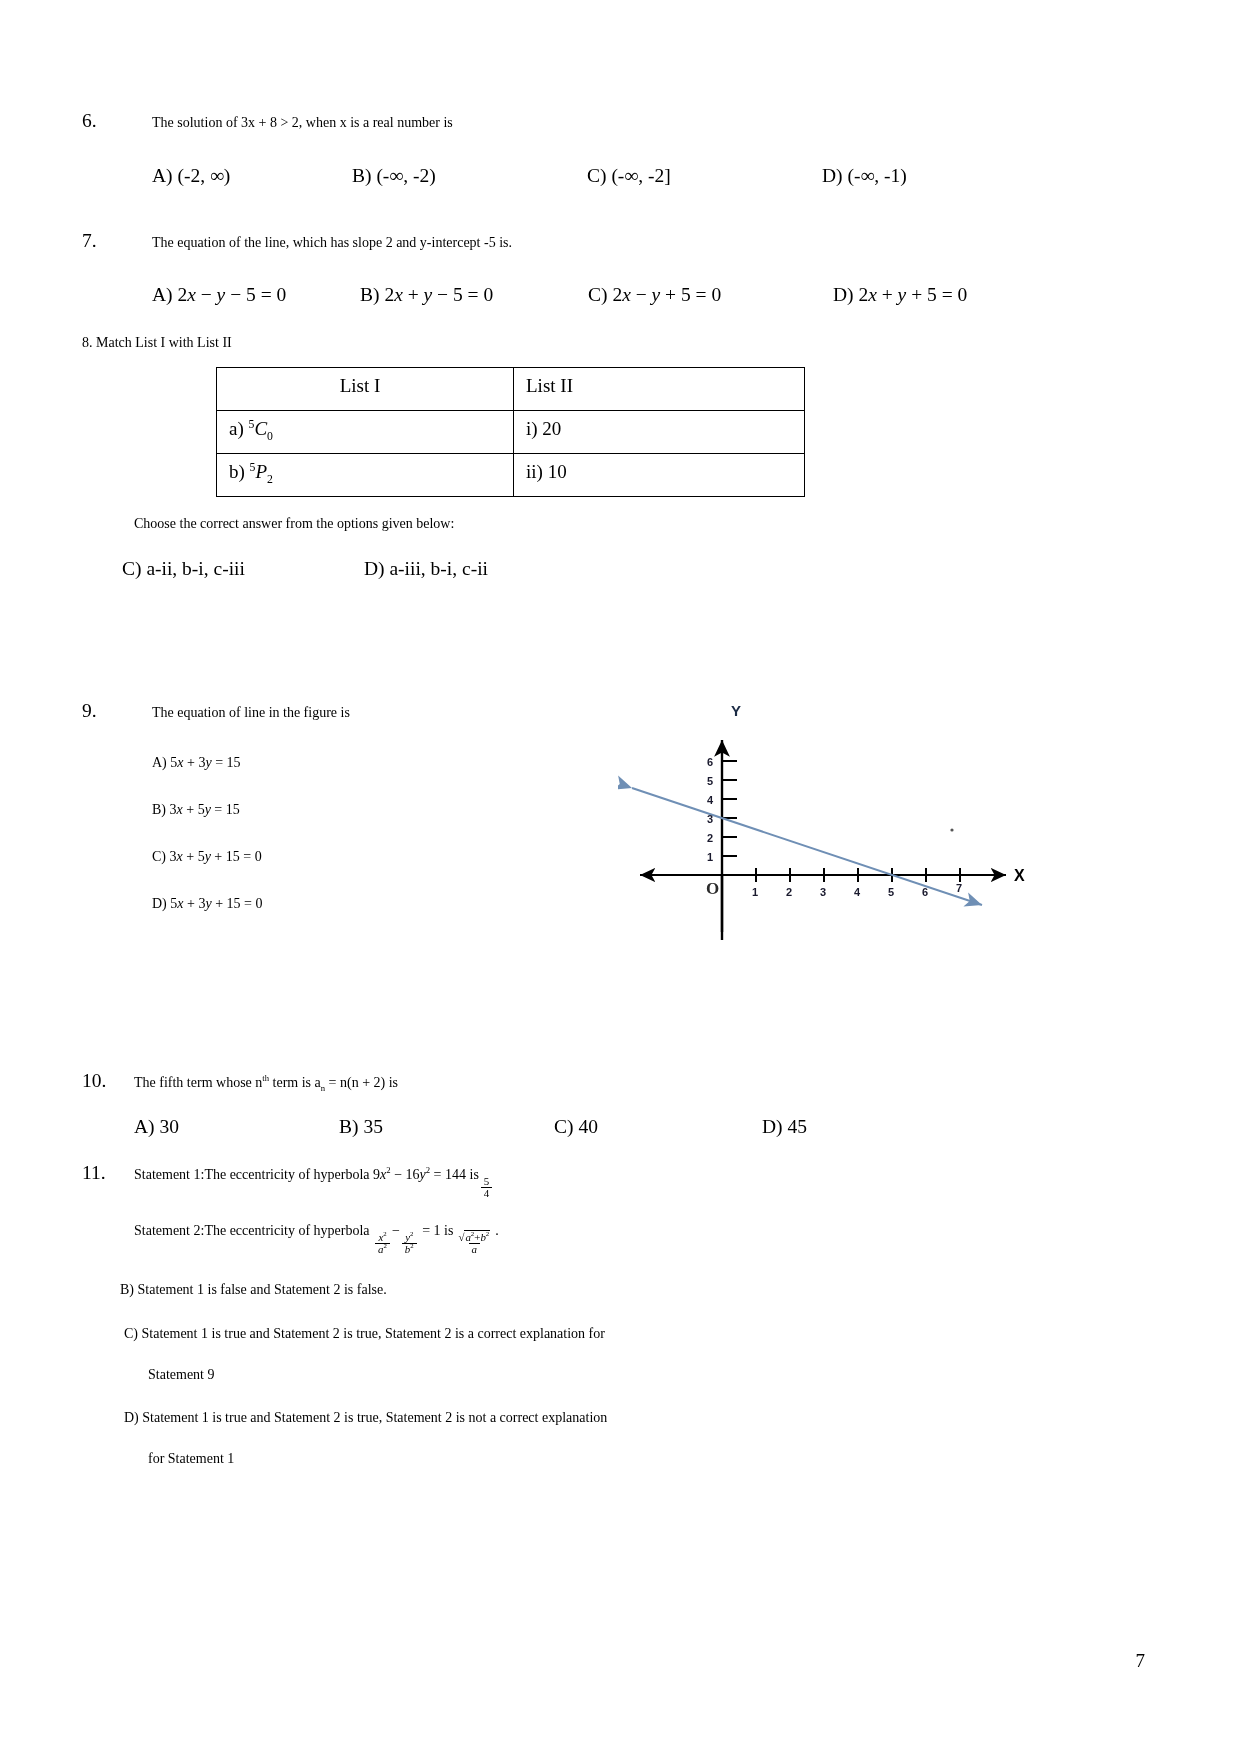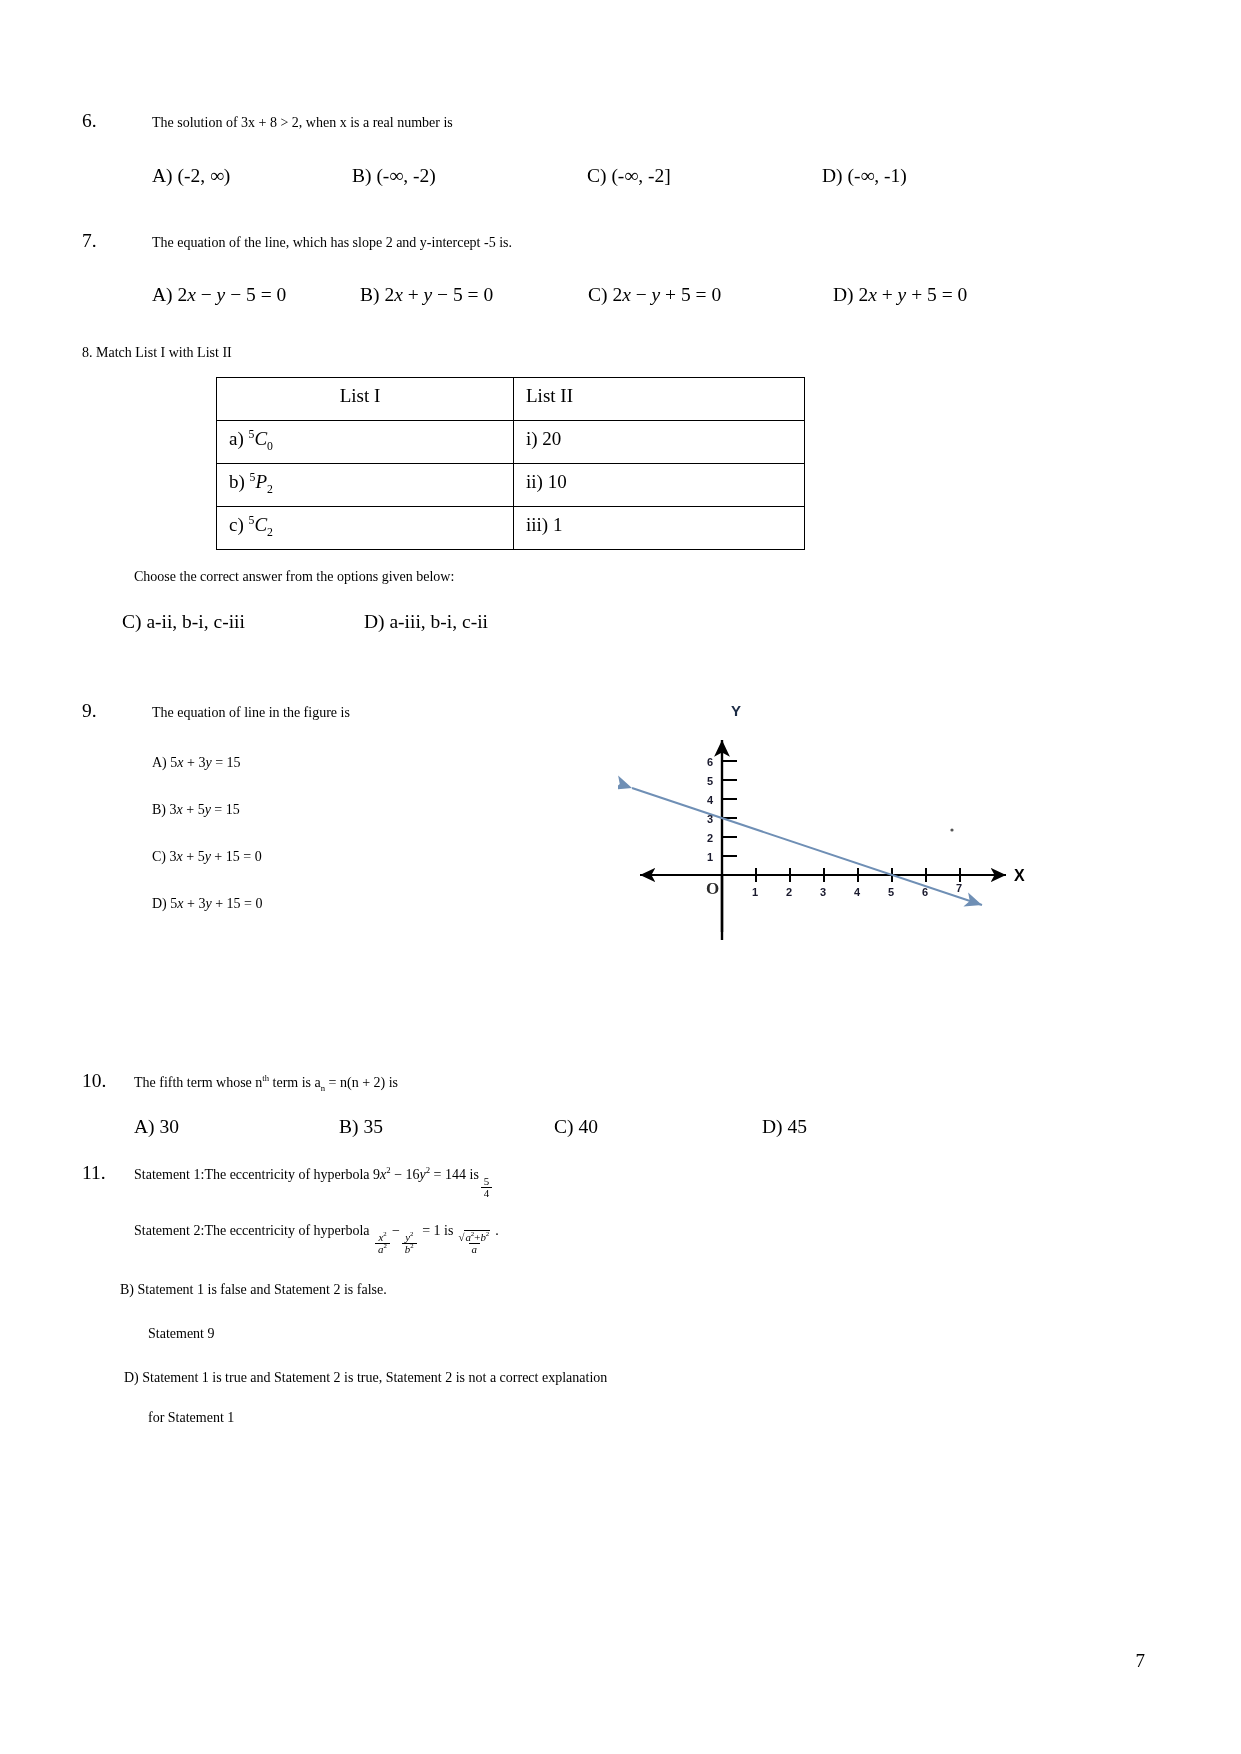--- a/index.html
+++ b/index.html
@@ -182,21 +182,21 @@
         <span>2</span><span class="mi">x</span>
         <span>+</span>
         <span class="mi">y</span>
         <span>+</span>
         <span>5</span>
         <span>= 0</span>
       </div>
     </div>
   </div>
 
-  <div class="abs" style="left:82px; top:344px; width:1000px;">
+  <div class="abs" style="left:82px; top:334px; width:1000px;">
     <div class="q-text">8. Match List I with List II</div>
 
     <table class="match">
       <tbody>
           <tr>
         <th class="c1">List I</th>
         <th class="c2">List II</th>
       </tr>
       <tr>
         <td class="c1">
@@ -205,27 +205,20 @@
         </td>
         <td class="c2">i) 20</td>
       </tr>
       <tr>
         <td class="c1">
           <span>b)</span>
           <span><sup class="sm">5</sup><span class="mi">P</span><sub class="sm">2</sub></span>
         </td>
         <td class="c2">ii) 10</td>
       </tr>
-      <tr>
-        <td class="c1">
-          <span>c)</span>
-          <span><sup class="sm">5</sup><span class="mi">C</span><sub class="sm">2</sub></span>
-        </td>
-        <td class="c2">iii) 1</td>
-      </tr>
     </tbody>
       </table>
 
     <div class="q-text" style="margin-left:52px; margin-top:18px;">Choose the correct answer from the options given below:</div>
 
     <div class="opt-line" style="margin-top:22px; margin-left:40px;">
       <div class="opt" style="width:242px;">
         <span>C)</span>
         <span>a-ii, b-i,  c-iii</span>
       </div>
@@ -390,20 +383,24 @@
           <span class="num"><span>√</span><span class="sqrt-ovl"><span class="mi">a</span><sup class="sm">2</sup><span>+</span><span class="mi">b</span><sup class="sm">2</sup></span></span>
           <span class="den"><span class="mi">a</span></span>
         </span><span>.</span>
     </div>
 
     <div class="q-text" style="margin-left:38px; margin-top:25px;">
       <span>B)</span>
       <span>Statement 1 is false and Statement 2 is false.</span>
     </div>
     <div class="q-text" style="margin-left:42px; margin-top:25px;">
+      <div>
+        <span>C)</span>
+        <span>Statement 1 is true and Statement 2 is true, Statement 2 is a correct explanation for</span>
+      </div>
       <div style="margin-left:24px; margin-top:22px;">Statement 9</div>
     </div>
     <div class="q-text" style="margin-left:42px; margin-top:25px;">
       <div>
         <span>D)</span>
         <span>Statement 1 is true and Statement 2 is true, Statement 2 is not a correct explanation</span>
       </div>
       <div style="margin-left:24px; margin-top:22px;">for Statement 1</div>
     </div>
   </div>

